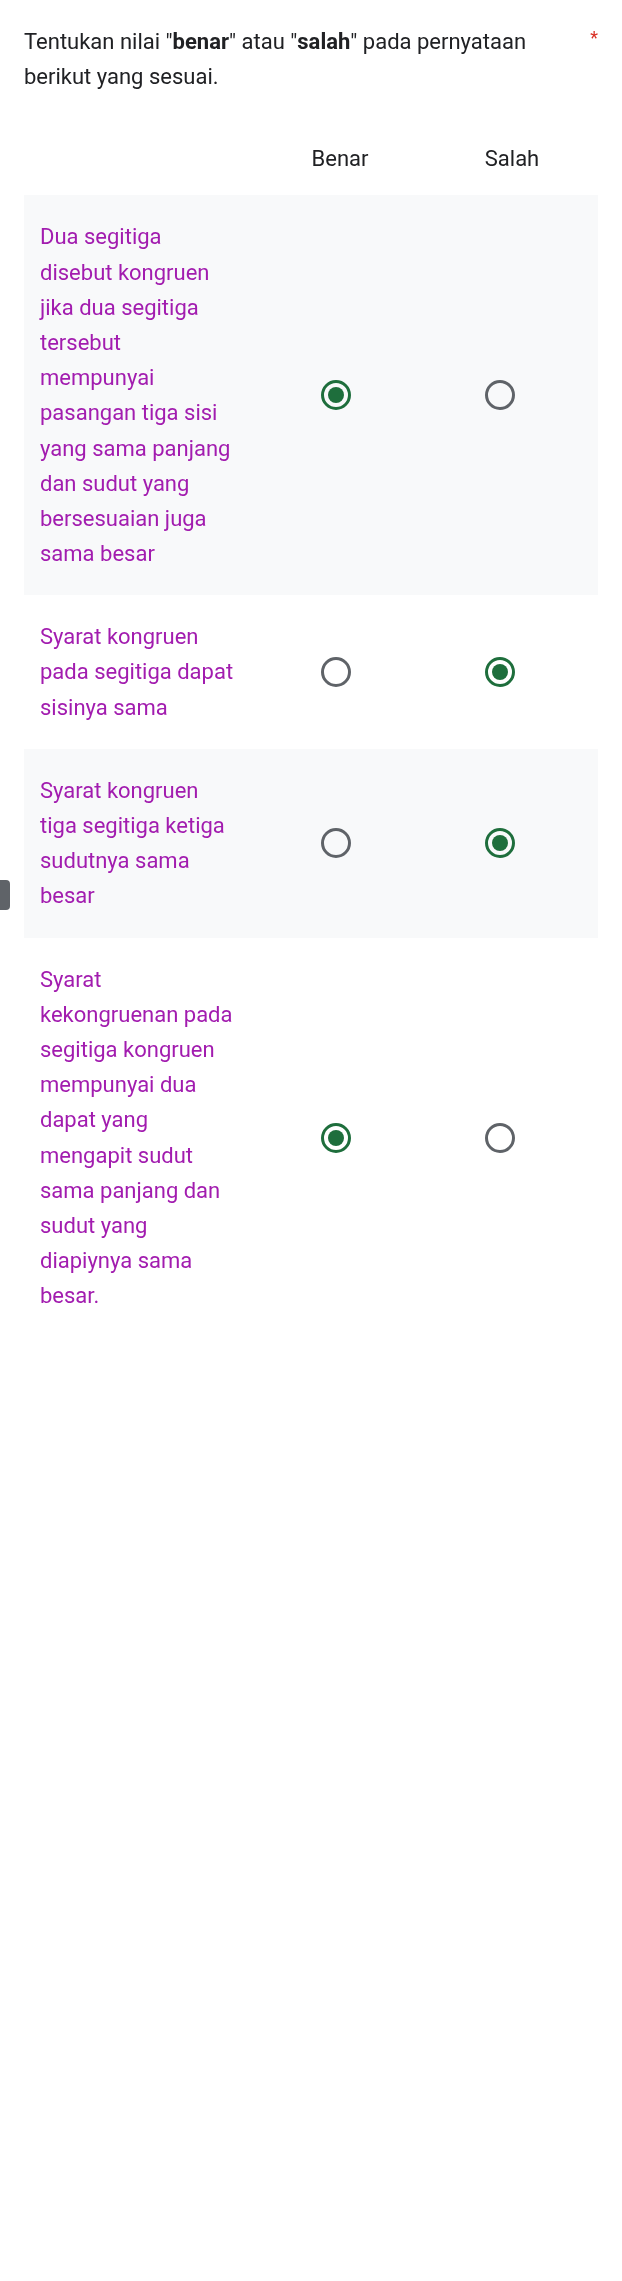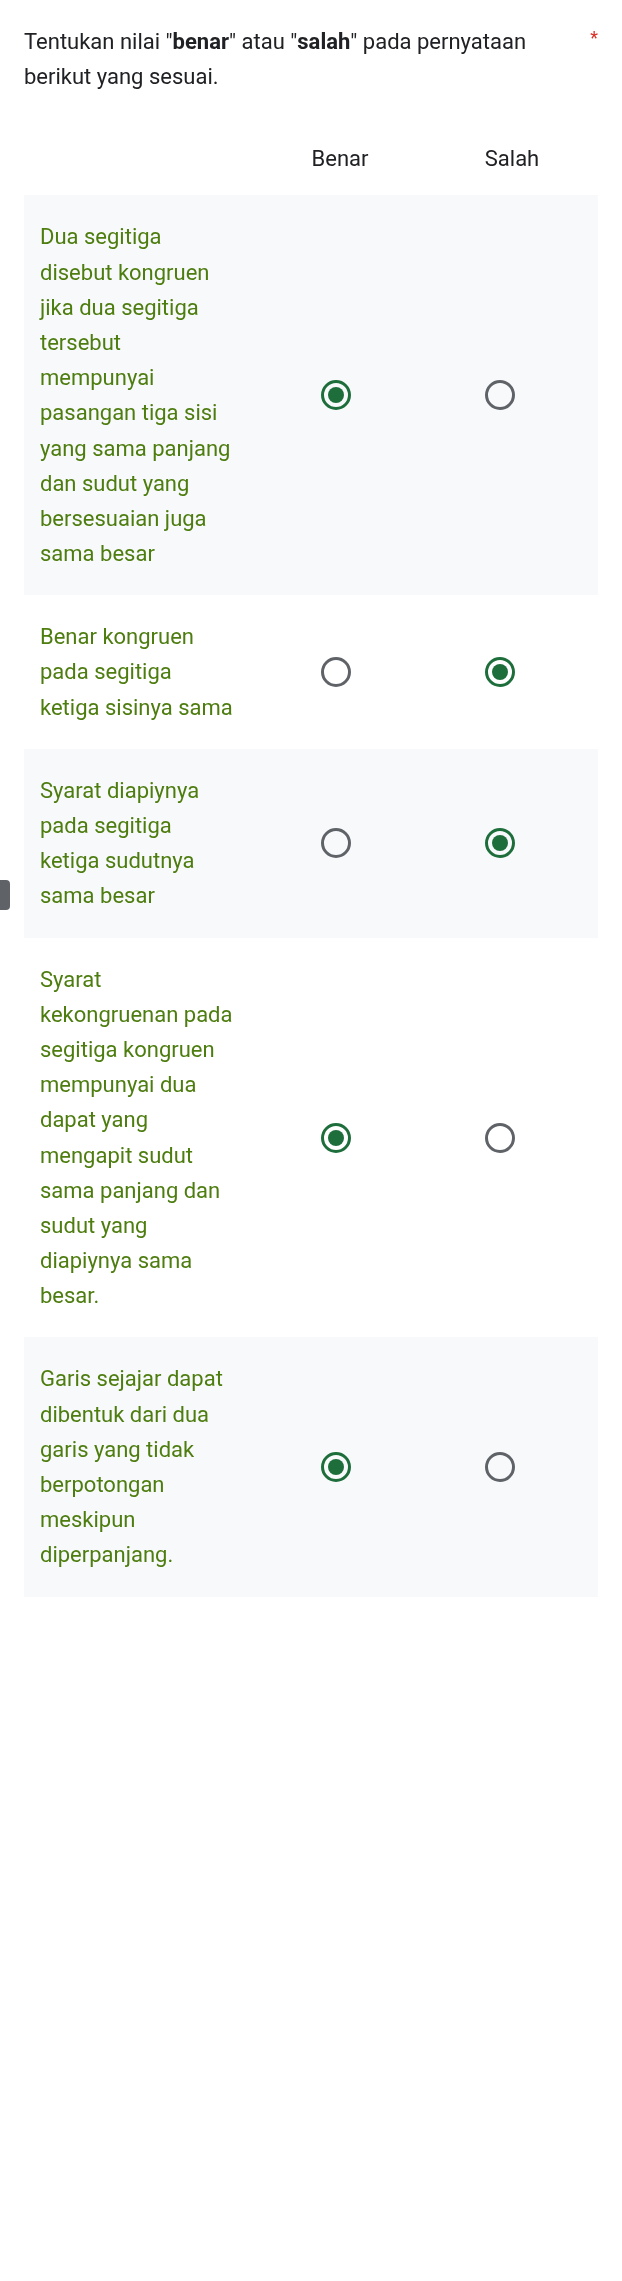--- a/index.html
+++ b/index.html
@@ -57,21 +57,21 @@
     padding: 24px 16px;
     min-height: 100px;
   }
   .data-row.odd {
     background: #f8f9fa;
   }
   .data-row .label-cell {
     flex: 0 0 214px;
     font-size: 22px;
     line-height: 1.6;
-    color: #4d7c0f;
+    color: #a21caf;
     padding-right: 20px;
     word-wrap: break-word;
   }
   .data-row .option-cell {
     flex: 1;
     display: flex;
     justify-content: center;
     align-items: center;
   }
   .radio {
@@ -129,51 +129,42 @@
         <div class="data-row odd">
           <div class="label-cell">Dua segitiga disebut kongruen jika dua segitiga tersebut mempunyai pasangan tiga sisi yang sama panjang dan sudut yang bersesuaian juga sama besar</div>
           <div class="option-cell">
             <div class="radio selected"></div>
           </div>
           <div class="option-cell">
             <div class="radio"></div>
           </div>
         </div>
         <div class="data-row even">
-          <div class="label-cell">Benar kongruen pada segitiga ketiga sisinya sama</div>
+          <div class="label-cell">Syarat kongruen pada segitiga dapat sisinya sama</div>
           <div class="option-cell">
             <div class="radio"></div>
           </div>
           <div class="option-cell">
             <div class="radio selected"></div>
           </div>
         </div>
         <div class="data-row odd">
-          <div class="label-cell">Syarat diapiynya pada segitiga ketiga sudutnya sama besar</div>
+          <div class="label-cell">Syarat kongruen tiga segitiga ketiga sudutnya sama besar</div>
           <div class="option-cell">
             <div class="radio"></div>
           </div>
           <div class="option-cell">
             <div class="radio selected"></div>
           </div>
         </div>
         <div class="data-row even">
           <div class="label-cell">Syarat kekongruenan pada segitiga kongruen mempunyai dua dapat  yang mengapit sudut sama panjang dan sudut yang diapiynya sama besar.</div>
           <div class="option-cell">
             <div class="radio selected"></div>
           </div>
           <div class="option-cell">
             <div class="radio"></div>
           </div>
         </div>
-        <div class="data-row odd">
-          <div class="label-cell">Garis sejajar dapat dibentuk dari dua garis yang tidak berpotongan meskipun diperpanjang.</div>
-          <div class="option-cell">
-            <div class="radio selected"></div>
-          </div>
-          <div class="option-cell">
-            <div class="radio"></div>
-          </div>
-        </div>
       </div>
 
   </div>
 </div>
 
 </body></html>

